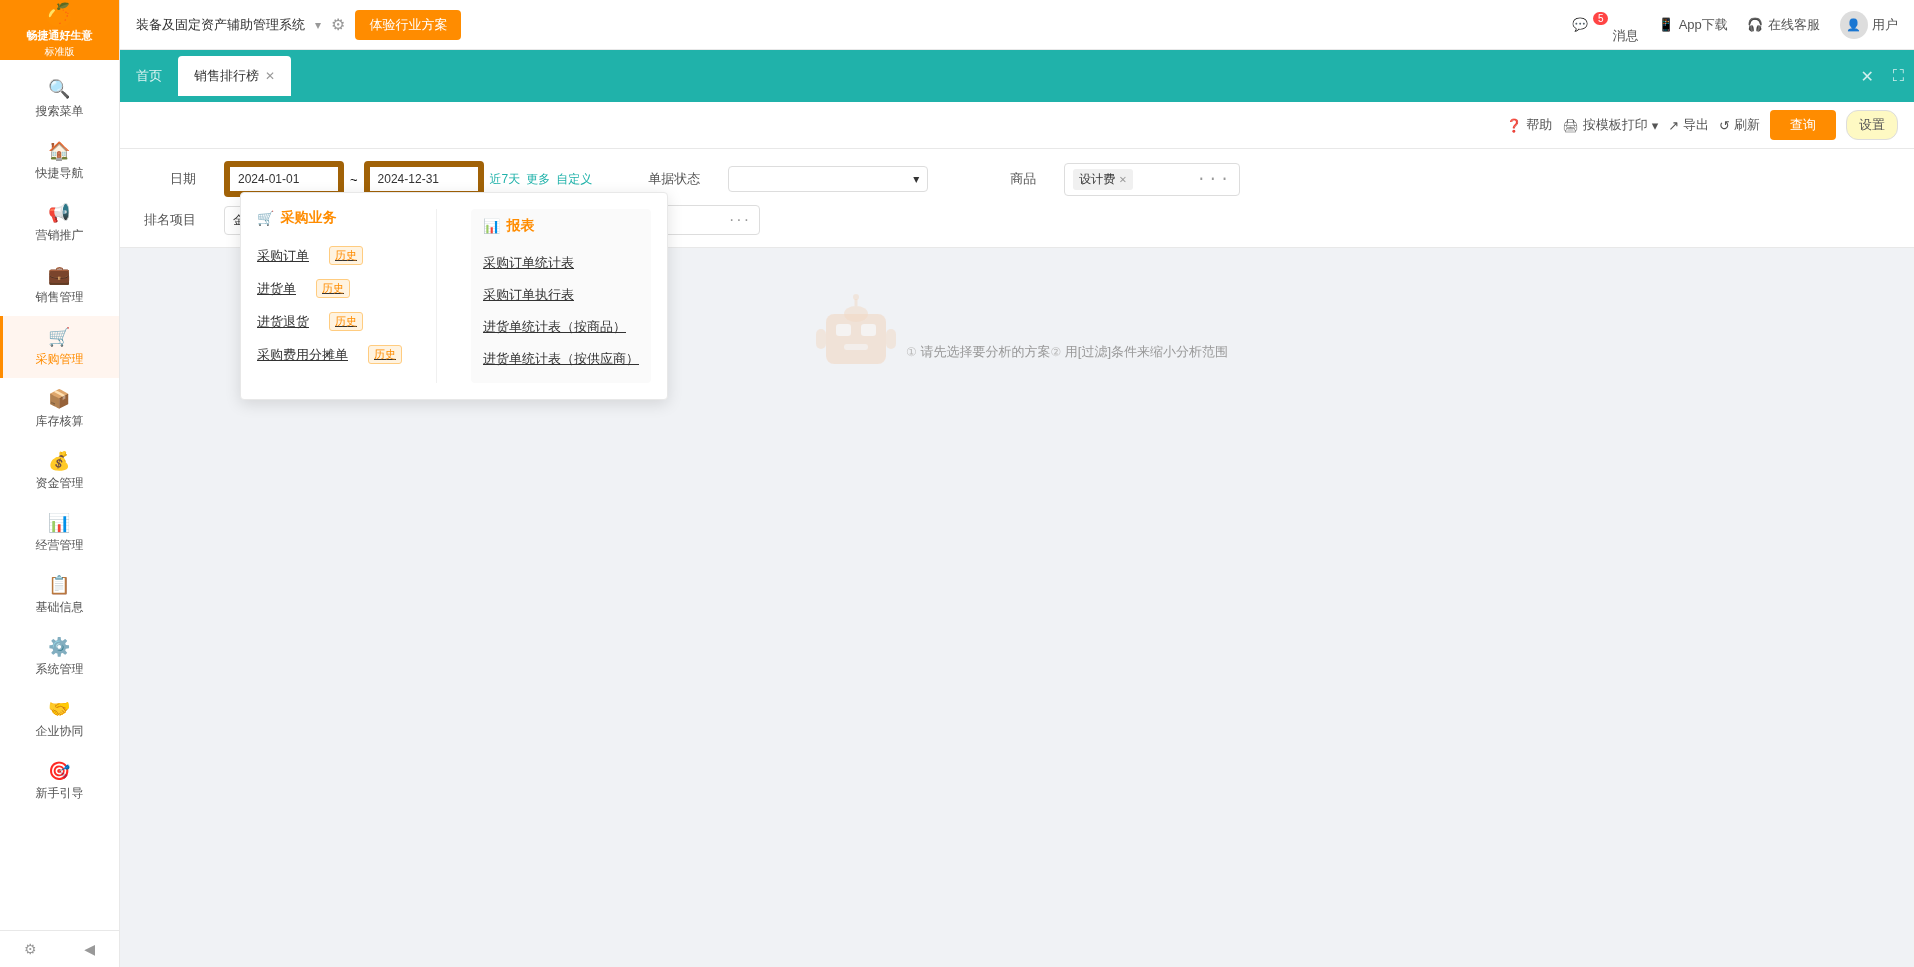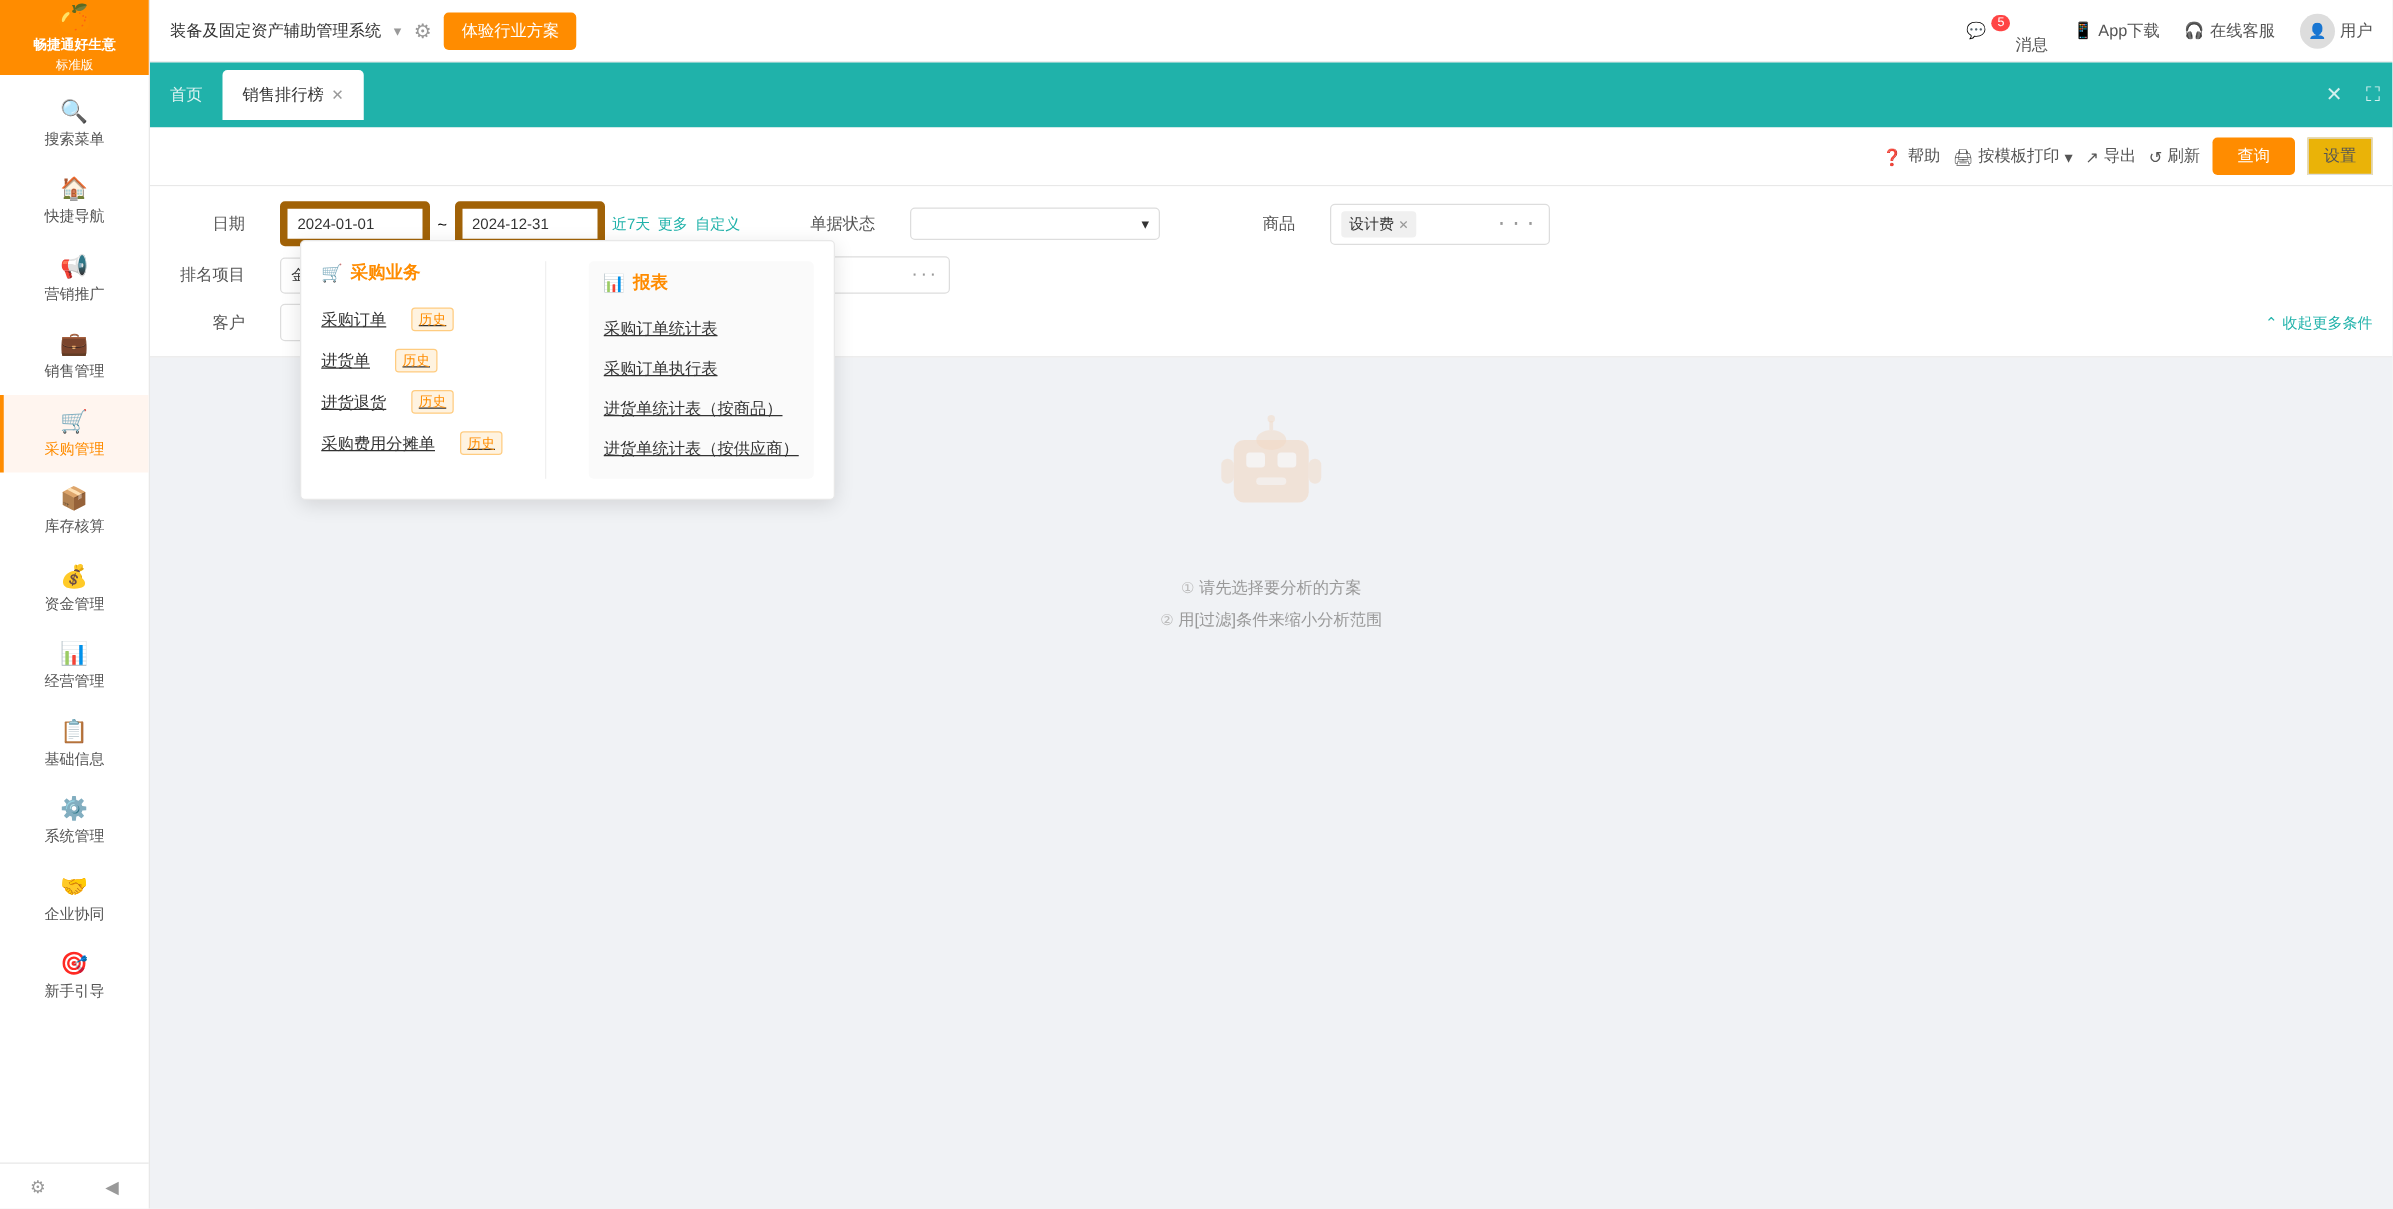--- a/index.html
+++ b/index.html
@@ -308,33 +308,33 @@
     .btn-query {
       background: #ff8c00;
       color: #fff;
       border: none;
       padding: 6px 20px;
       border-radius: 4px;
       cursor: pointer;
       font-size: 13px;
     }
     .btn-settings {
-      background: #eab308;
+      background: #fef9c3;
       color: #555;
       border: 1px solid #ddd;
       padding: 5px 12px;
-      border-radius: 0;
+      border-radius: 12px;
       cursor: pointer;
       font-size: 13px;
     }
 
     
     .empty-state {
       display: flex;
-      flex-direction: column;
+      flex-direction: row;
       align-items: center;
       justify-content: center;
       padding: 36px 0;
       color: #999;
     }
     .empty-text {
       font-size: 13px;
       color: #999;
       line-height: 2;
     }
@@ -559,33 +559,20 @@
           <span>▾</span>
         </div>
 
         <span class="filter-label" style="margin-left:20px;">业务员</span>
         <div class="filter-select" style="width:200px;">
           <span></span>
           <span class="more-dots">···</span>
         </div>
       </div>
 
-      <div class="filter-row">
-        <span class="filter-label">客户</span>
-        <div class="filter-select" style="width:200px;">
-          <span></span>
-          <span class="more-dots">···</span>
-        </div>
-
-        <div style="flex:1;"></div>
-        <div class="collapse-btn">
-          <span>⌃</span>
-          <span>收起更多条件</span>
-        </div>
-      </div>
     </div>
 
     <div class="empty-state">
       <div style="font-size:80px;opacity:0.35;margin-bottom:16px;">
         
         <svg width="100" height="100" viewBox="0 0 100 100">
           <rect x="20" y="30" width="60" height="50" rx="8" fill="#f4a96a" opacity="0.6"></rect>
           <rect x="30" y="40" width="15" height="12" rx="3" fill="#fff" opacity="0.8"></rect>
           <rect x="55" y="40" width="15" height="12" rx="3" fill="#fff" opacity="0.8"></rect>
           <rect x="38" y="60" width="24" height="6" rx="3" fill="#fff" opacity="0.6"></rect>

